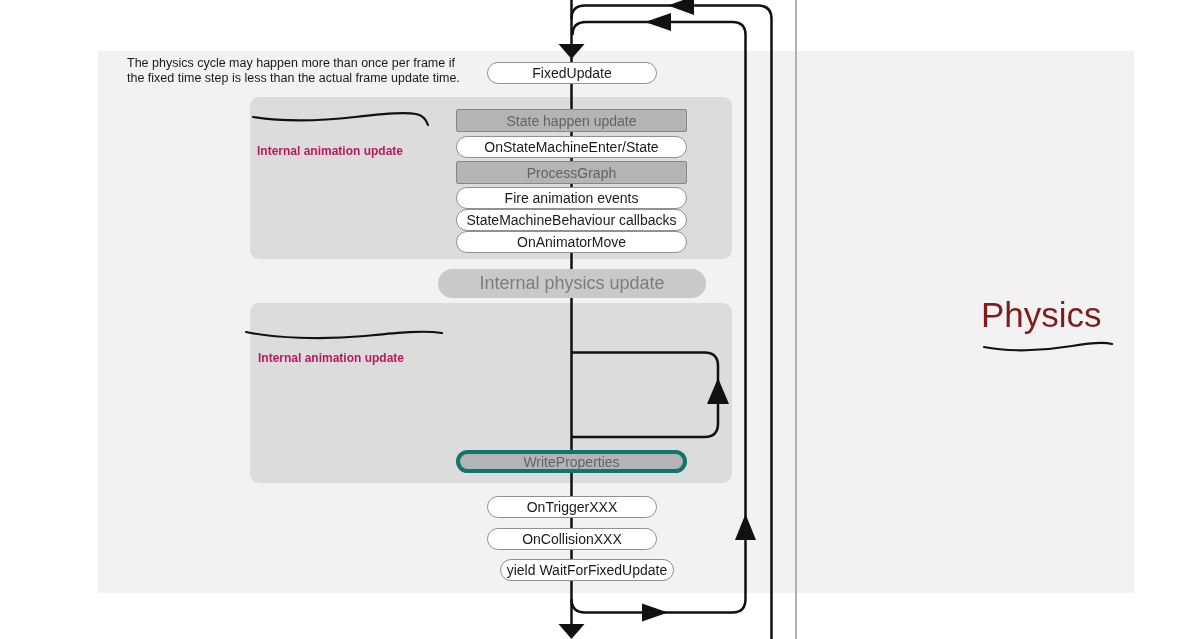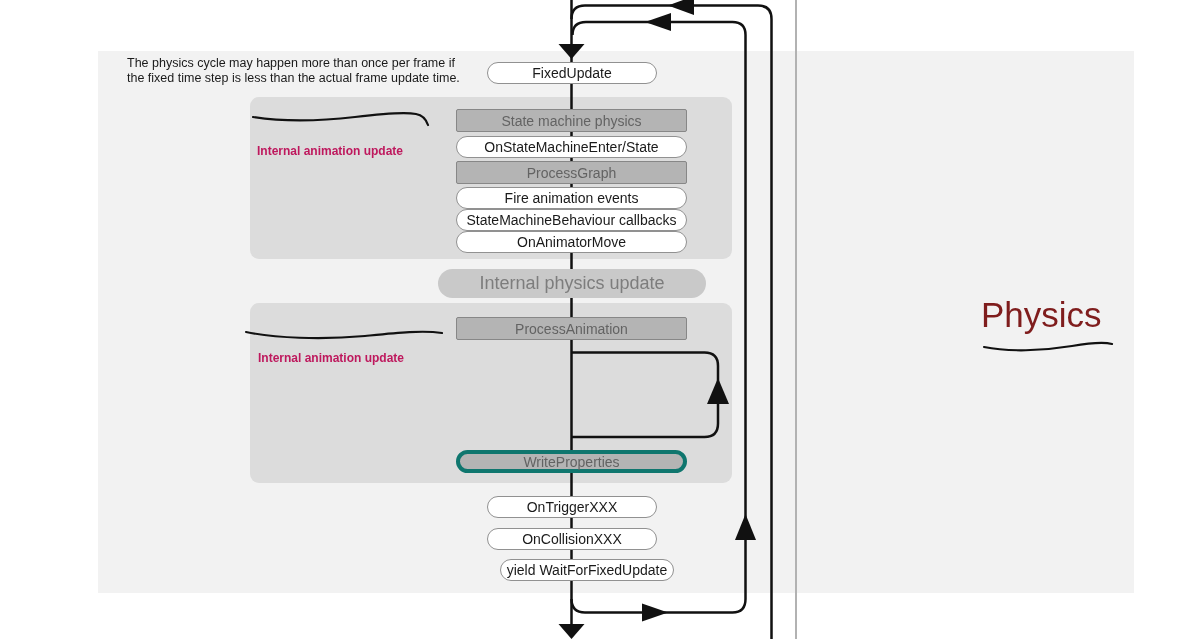--- a/index.html
+++ b/index.html
@@ -74,29 +74,28 @@
     <polygon points="668,612.5 642,603.5 642,621.5" fill="#111"></polygon>
     <polygon points="718,378 707,404 729,404" fill="#111"></polygon>
 
     <path d="M 253,117 C 285,122 320,121 355,117 C 380,114 405,112 416,114 C 422,115 426,119 428,125" stroke="#111" stroke-width="2.2" fill="none" stroke-linecap="round"></path>
     <path d="M 246,332 C 275,338 320,340 365,336 C 395,333 422,330 442,333" stroke="#111" stroke-width="2.2" fill="none" stroke-linecap="round"></path>
     <path d="M 984,347 C 1008,352 1042,351 1072,346 C 1090,343 1104,342 1112,344" stroke="#111" stroke-width="2.2" fill="none" stroke-linecap="round"></path>
   </svg>
 
   <div class="box white" style="left:487px;top:62px;width:170px;height:22px;">FixedUpdate</div>
 
-  <div class="box wide gray" style="top:109px;height:23px;">State machine physics</div>
+  <div class="box wide gray" style="top:109px;height:23px;">State happen update</div>
   <div class="box wide white" style="top:136px;height:22px;">OnStateMachineEnter/State</div>
   <div class="box wide gray" style="top:161px;height:23px;">ProcessGraph</div>
   <div class="box wide white" style="top:187px;height:22px;">Fire animation events</div>
   <div class="box wide white" style="top:209px;height:22px;">StateMachineBehaviour callbacks</div>
   <div class="box wide white" style="top:231px;height:22px;">OnAnimatorMove</div>
 
   <div class="physics-pill">Internal physics update</div>
 
-  <div class="box wide gray" style="top:317px;height:23px;">ProcessAnimation</div>
   <div class="box wide graypill" style="top:450px;height:23px;">WriteProperties</div>
 
   <div class="box white" style="left:487px;top:496px;width:170px;height:22px;">OnTriggerXXX</div>
   <div class="box white" style="left:487px;top:528px;width:170px;height:22px;">OnCollisionXXX</div>
   <div class="box white" style="left:500px;top:559px;width:174px;height:22px;">yield WaitForFixedUpdate</div>
 
 </div>
 
 </body></html>

